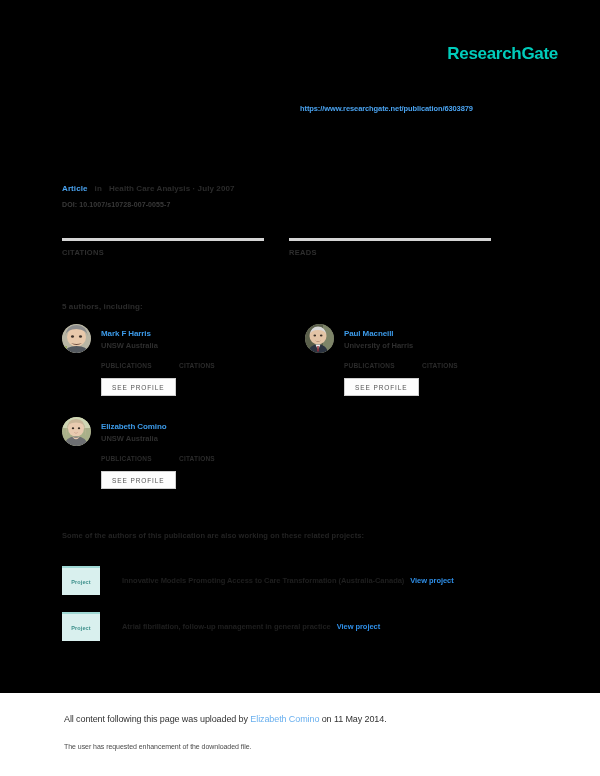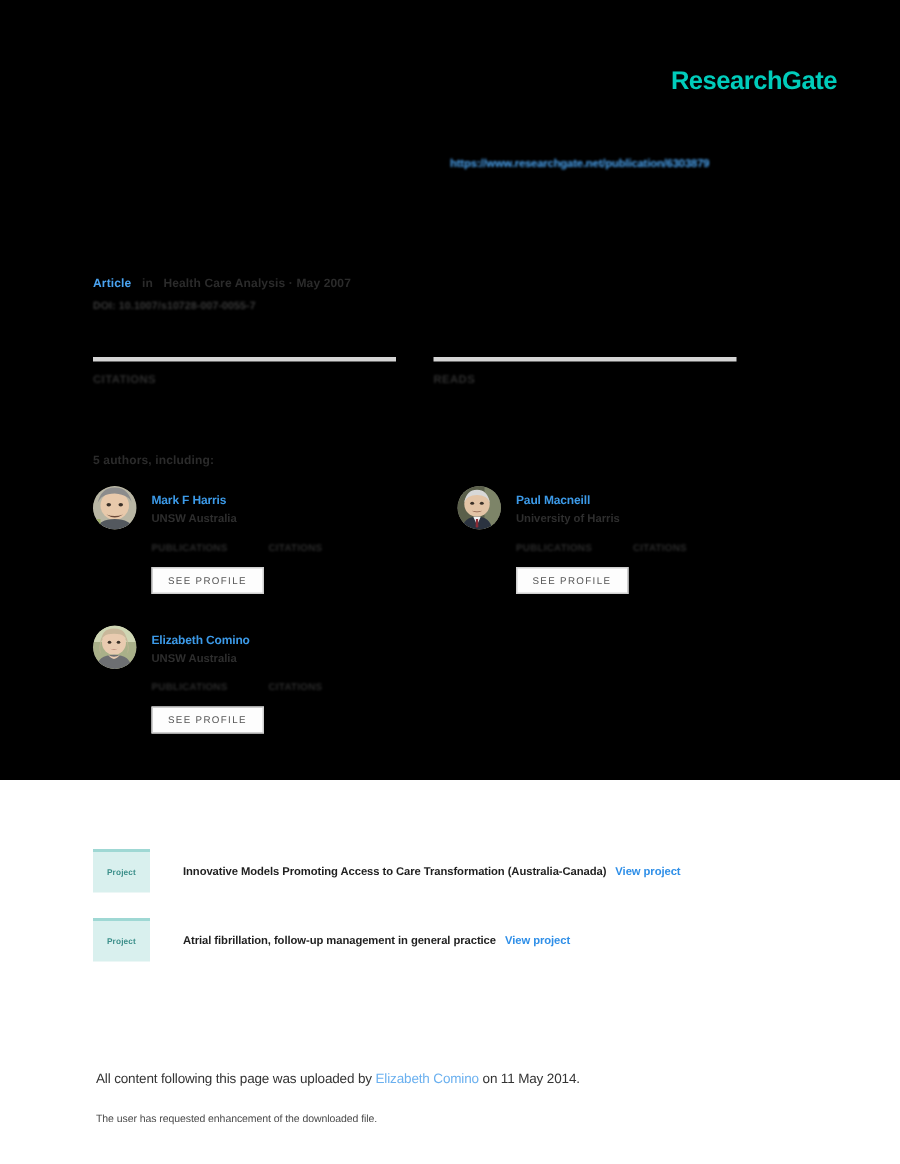--- a/index.html
+++ b/index.html
@@ -13,21 +13,21 @@
     font-family: "Liberation Sans", sans-serif;
     position: relative;
     overflow: hidden;
   }
 
   
   .page {
     position: absolute;
     left: 0; top: 0;
     width: 600px;
-    height: 520px;
+    height: 693px;
     background: #000000;
   }
 
   
   .rg-header {
     position: absolute;
     left: 0; top: 0;
     width: 600px;
     height: 80px;
   }
@@ -304,21 +304,21 @@
 <div class="page">
 
   <div class="rg-header">
     <div class="rg-logo">ResearchGate</div>
   </div>
 
   <div class="url-line">https://www.researchgate.net/publication/6303879</div>
 
   <div class="meta-block">
     <div class="meta-line">
-      <span class="type">Article</span><span class="sep"></span><span>in</span><span class="sep"></span><span>Health Care Analysis · May 2007</span>
+      <span class="type">Article</span><span class="sep"></span><span>in</span><span class="sep"></span><span>Health Care Analysis · July 2007</span>
     </div>
     <div class="meta-doi">DOI: 10.1007/s10728-007-0055-7</div>
   </div>
 
   <div class="stats-row">
     <div class="stat-col">
       <div class="stat-rule"></div>
       <div class="stat-label">CITATIONS</div>
       <div class="stat-value"></div>
     </div>
@@ -450,20 +450,21 @@
         <div class="astat">
           <div class="astat-num"></div>
           <div class="astat-label">CITATIONS</div>
         </div>
       </div>
       <div class="see-profile">SEE PROFILE</div>
     </div>
 
   </div>
 
+  <div class="projects-heading">Some of the authors of this publication are also working on these related projects:</div>
 
   <div class="project-row p1">
     <div class="project-badge">
       <span>Project</span>
     </div>
     <div class="project-text">
       <span>Atrial fibrillation, follow-up management in general practice</span><span class="view-project">View project</span>
     </div>
   </div>
 

